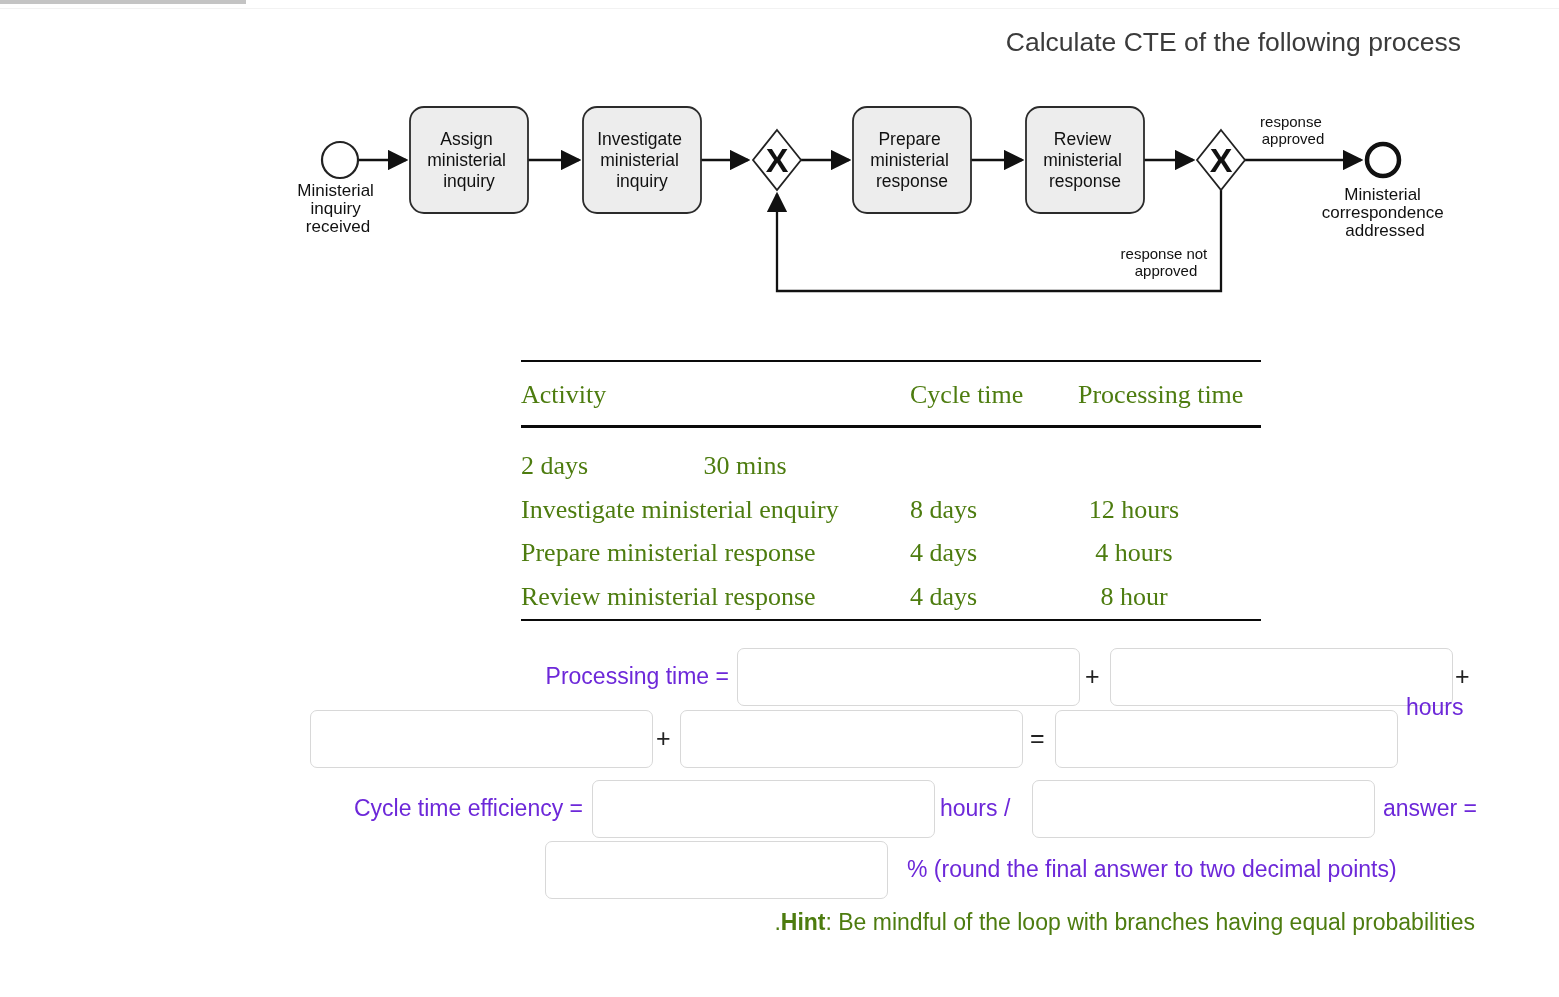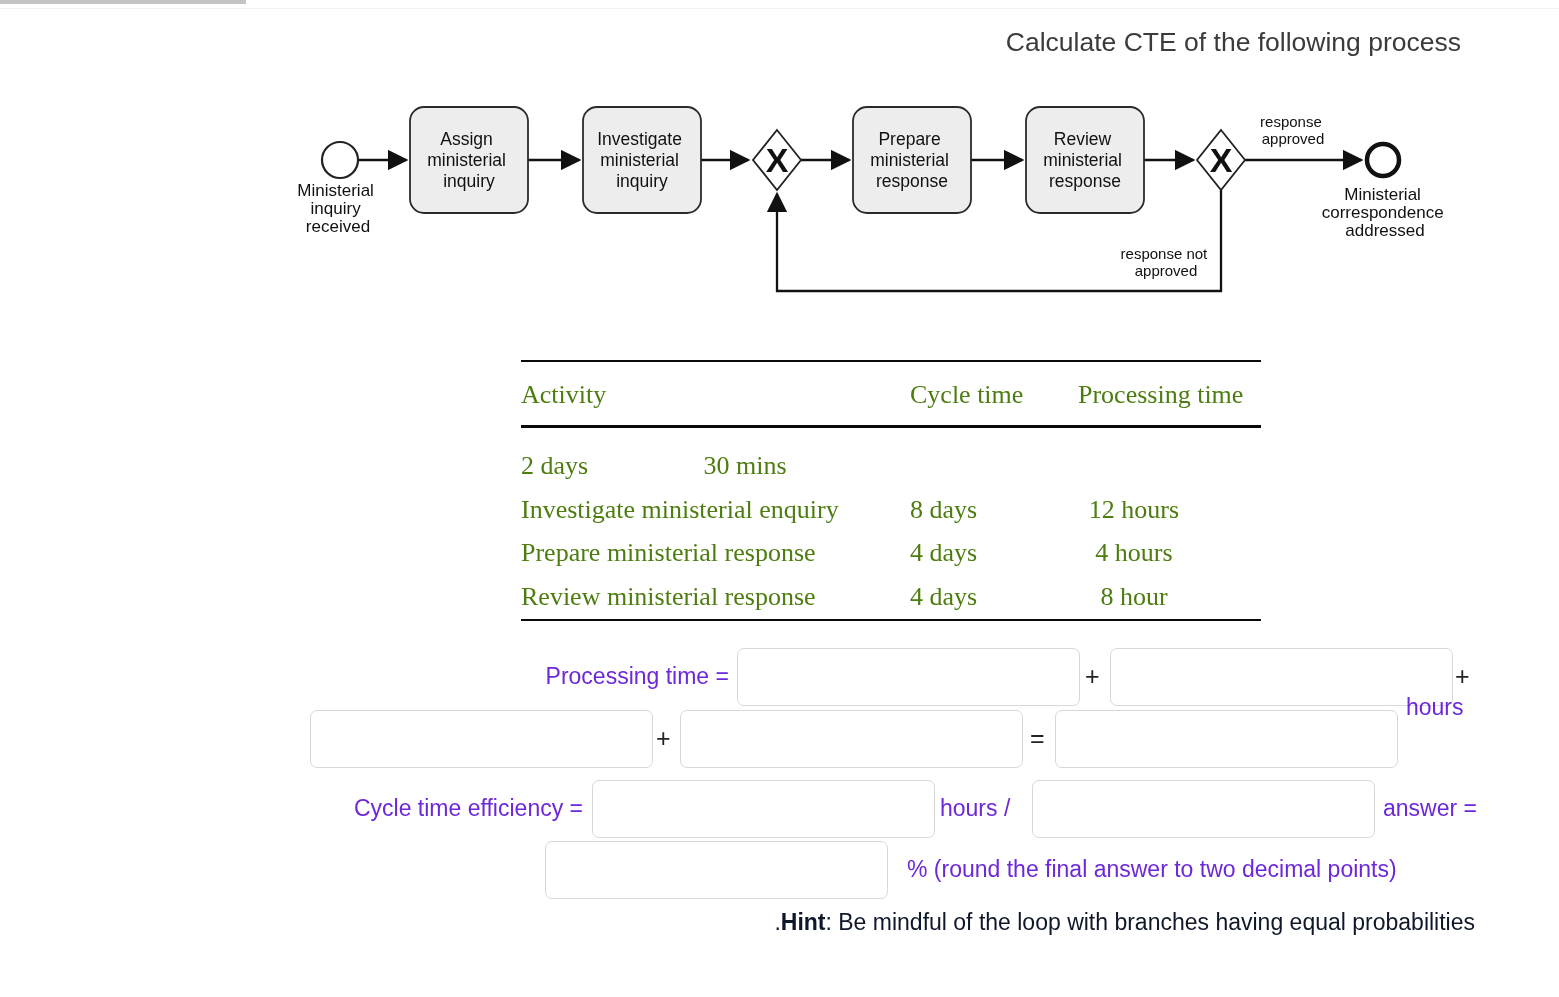--- a/index.html
+++ b/index.html
@@ -30,21 +30,21 @@
   .c1{width:389px;}
   .c2{width:168px;}
   .c3{width:112px;text-align:center;}
   .h3{width:183px;}
   
   .ans{position:absolute;width:343px;height:58px;box-sizing:border-box;
     border:1.6px solid #d8d8d8;border-radius:7px;background:#fff;outline:none;
     font-size:22px;padding:0 12px;font-family:"Liberation Sans",sans-serif;color:#333;}
   .flabel{position:absolute;font-size:23px;color:#6d28d9;white-space:nowrap;}
   .op{position:absolute;font-size:25px;color:#222;}
-  #hint{right:84px;top:909px;font-size:23px;color:#0f172a;white-space:nowrap;}
+  #hint{right:84px;top:909px;font-size:23px;color:#4d7c0f;white-space:nowrap;}
   #hint b{font-weight:bold;}
 </style>
 </head>
 <body>
 
 <div class="abs" id="topbar"></div>
 <div class="abs" id="topline"></div>
 
 <div class="abs" id="title">Calculate CTE of the following process</div>
 

